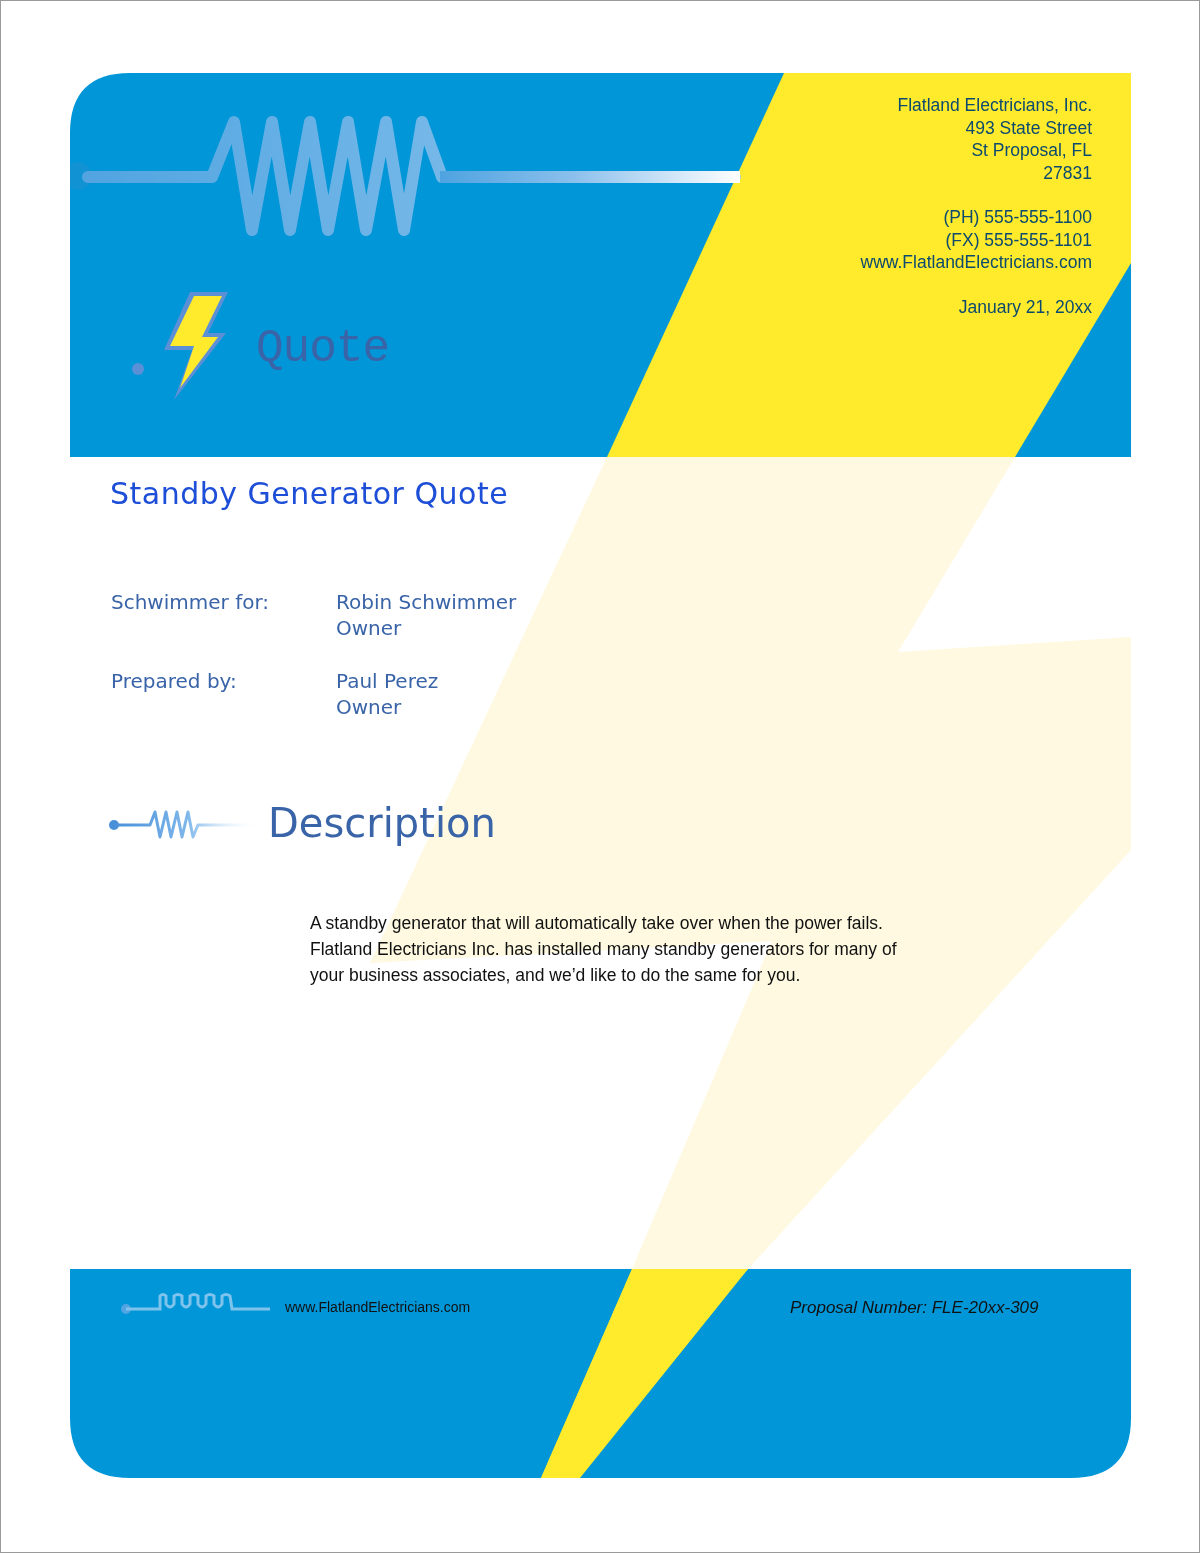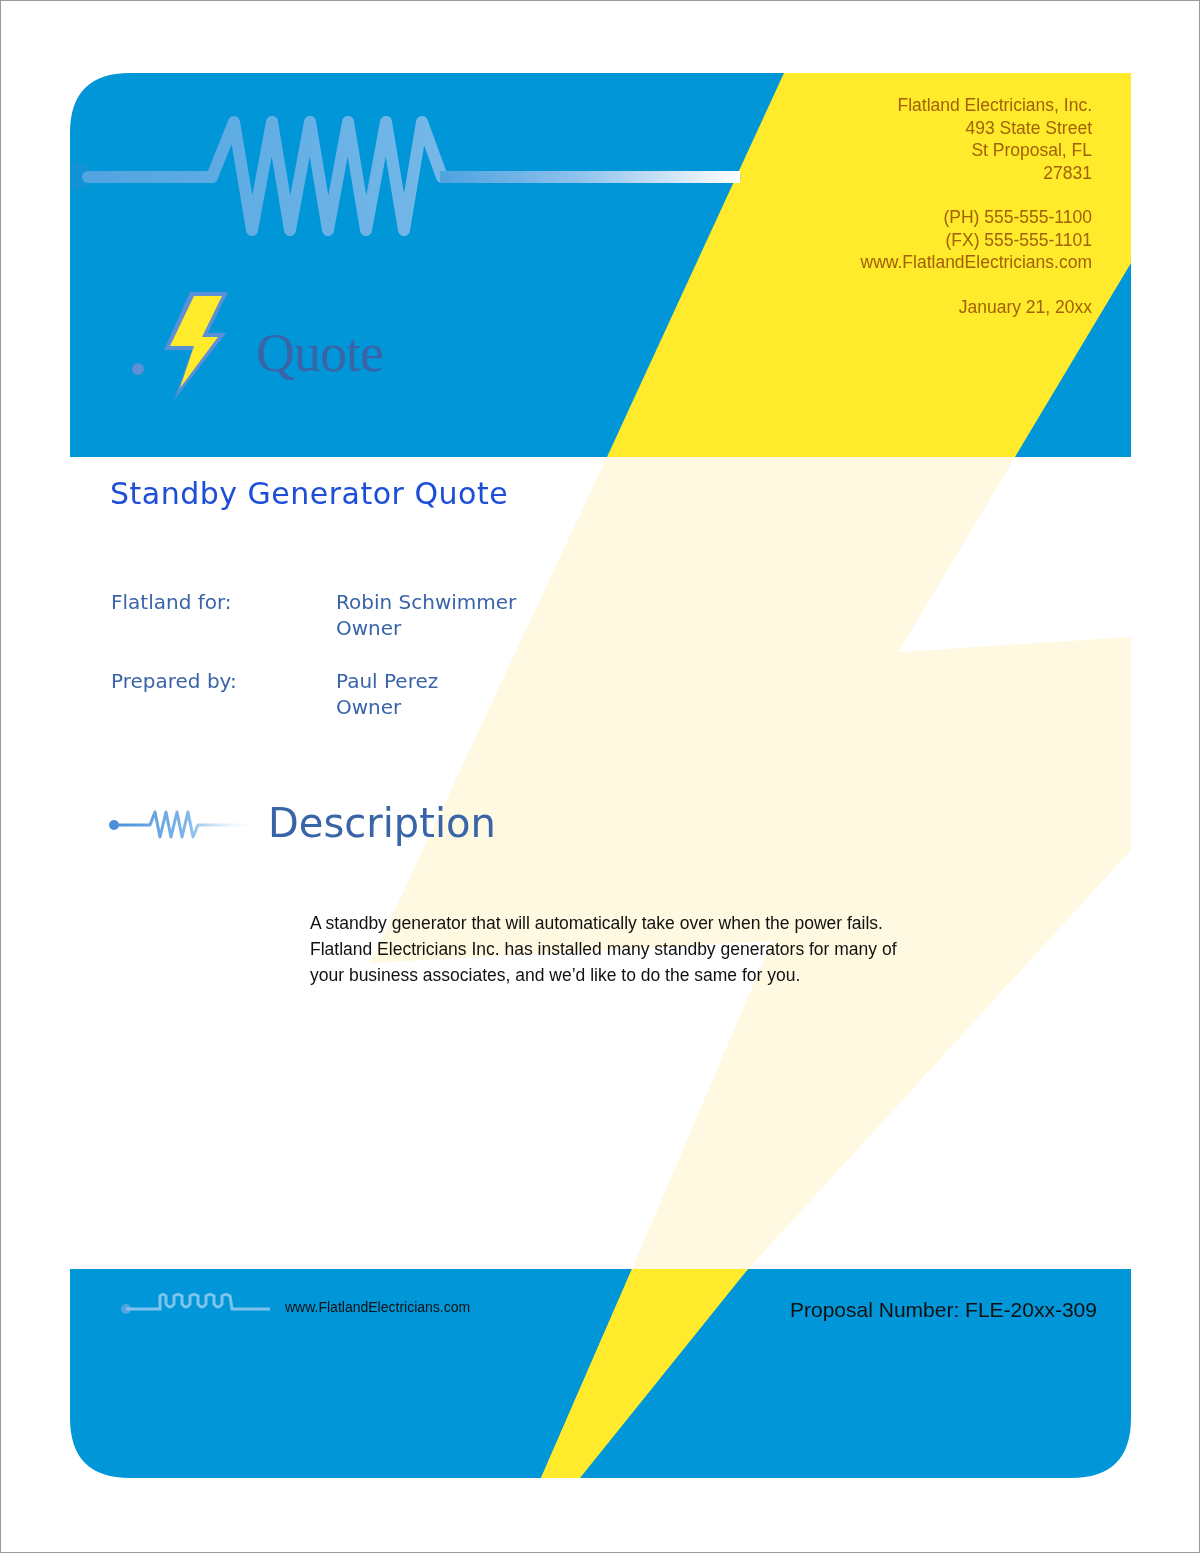--- a/index.html
+++ b/index.html
@@ -2,43 +2,43 @@
 <html><head>
 <meta charset="utf-8">
 <style>
   html, body { margin: 0; padding: 0; background: #ffffff; }
   body { width: 1200px; height: 1553px; position: relative; overflow: hidden; }
   .page { position: absolute; left: 0; top: 0; width: 1200px; height: 1553px; }
   .frame { position: absolute; left: 0; top: 0; width: 1198px; height: 1551px; border: 1px solid #9a9a9a; }
   svg.bg { position: absolute; left: 0; top: 0; }
 
   .company { position: absolute; right: 108px; top: 94px; width: 340px; text-align: right;
-    font-family: "Liberation Sans", sans-serif; font-size: 17.5px; line-height: 22.5px; color: #a16207; }
+    font-family: "Liberation Sans", sans-serif; font-size: 17.5px; line-height: 22.5px; color: #0c4a6e; }
   .company .gap { height: 22px; }
 
   .quote-title { position: absolute; left: 256px; top: 326px;
-    font-family: Liberation Serif, serif; font-size: 54px; color: #3a64a8; letter-spacing: -1px; line-height: 1; }
+    font-family: Liberation Mono, monospace; font-size: 46px; color: #3a64a8; letter-spacing: -1px; line-height: 1; }
 
   .doc-title { position: absolute; left: 110px; top: 476px;
     font-family: "DejaVu Sans", sans-serif; font-size: 30px; color: #1d4ed8; letter-spacing: 0.5px; }
 
   .prep { position: absolute; font-family: "DejaVu Sans", sans-serif; font-size: 20px; color: #3a64a8; line-height: 26px; }
   .prep-label { left: 111px; }
   .prep-value { left: 336px; }
 
   .desc-title { position: absolute; left: 268px; top: 800px;
     font-family: "DejaVu Sans", sans-serif; font-size: 40px; color: #3a64a8; }
 
   .desc-body { position: absolute; left: 274px; top: 910px; width: 700px;
     font-family: "Liberation Sans", sans-serif; font-size: 17.5px; line-height: 26px; color: #111; margin-left: 36px; }
 
   .footer-url { position: absolute; left: 285px; top: 1299px;
     font-family: "Liberation Sans", sans-serif; font-size: 14px; color: #111; }
   .proposal { position: absolute; left: 790px; top: 1298px;
-    font-family: "Liberation Sans", sans-serif; font-size: 21px; color: #111; }
+    font-family: "Liberation Sans", sans-serif; font-size: 17px; color: #111; font-style: italic; }
 </style>
 </head>
 <body>
 
 <div class="page">
 
   <svg class="bg" width="1200" height="1553" viewBox="0 0 1200 1553">
     <defs>
       <clipPath id="headerClip">
         <path d="M130,73 L1131,73 L1131,457 L70,457 L70,133 Q70,73 130,73 Z"></path>
@@ -114,21 +114,21 @@
     <div>(FX) 555-555-1101</div>
     <div>www.FlatlandElectricians.com</div>
     <div class="gap"></div>
     <div>January 21, 20xx</div>
   </div>
 
   <div class="quote-title">Quote</div>
 
   <div class="doc-title">Standby Generator Quote</div>
 
-  <div class="prep prep-label" style="top:589px;">Flatland for:</div>
+  <div class="prep prep-label" style="top:589px;">Schwimmer for:</div>
   <div class="prep prep-value" style="top:589px;">Robin Schwimmer</div>
   <div class="prep prep-value" style="top:615px;">Owner</div>
 
   <div class="prep prep-label" style="top:668px;">Prepared by:</div>
   <div class="prep prep-value" style="top:668px;">Paul Perez</div>
   <div class="prep prep-value" style="top:694px;">Owner</div>
 
   <div class="desc-title">Description</div>
 
   <div class="desc-body">

